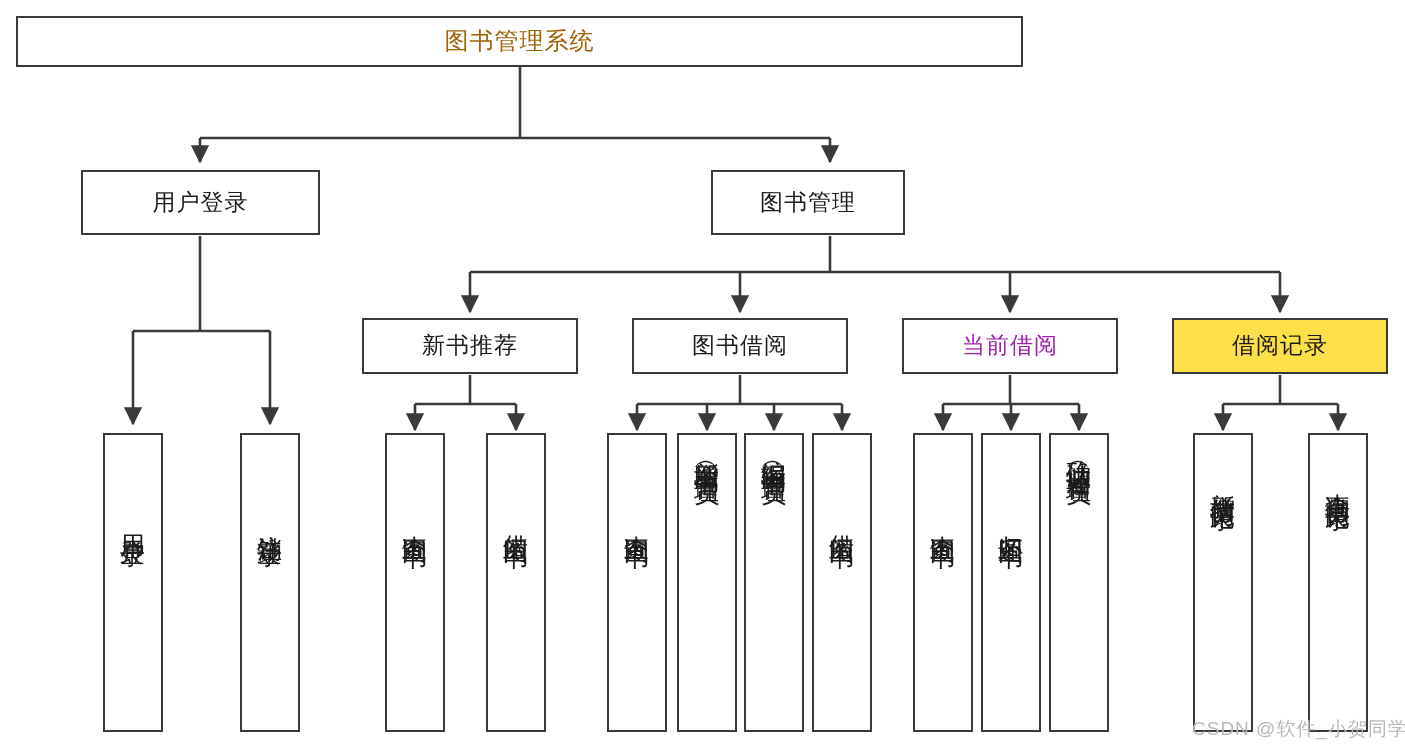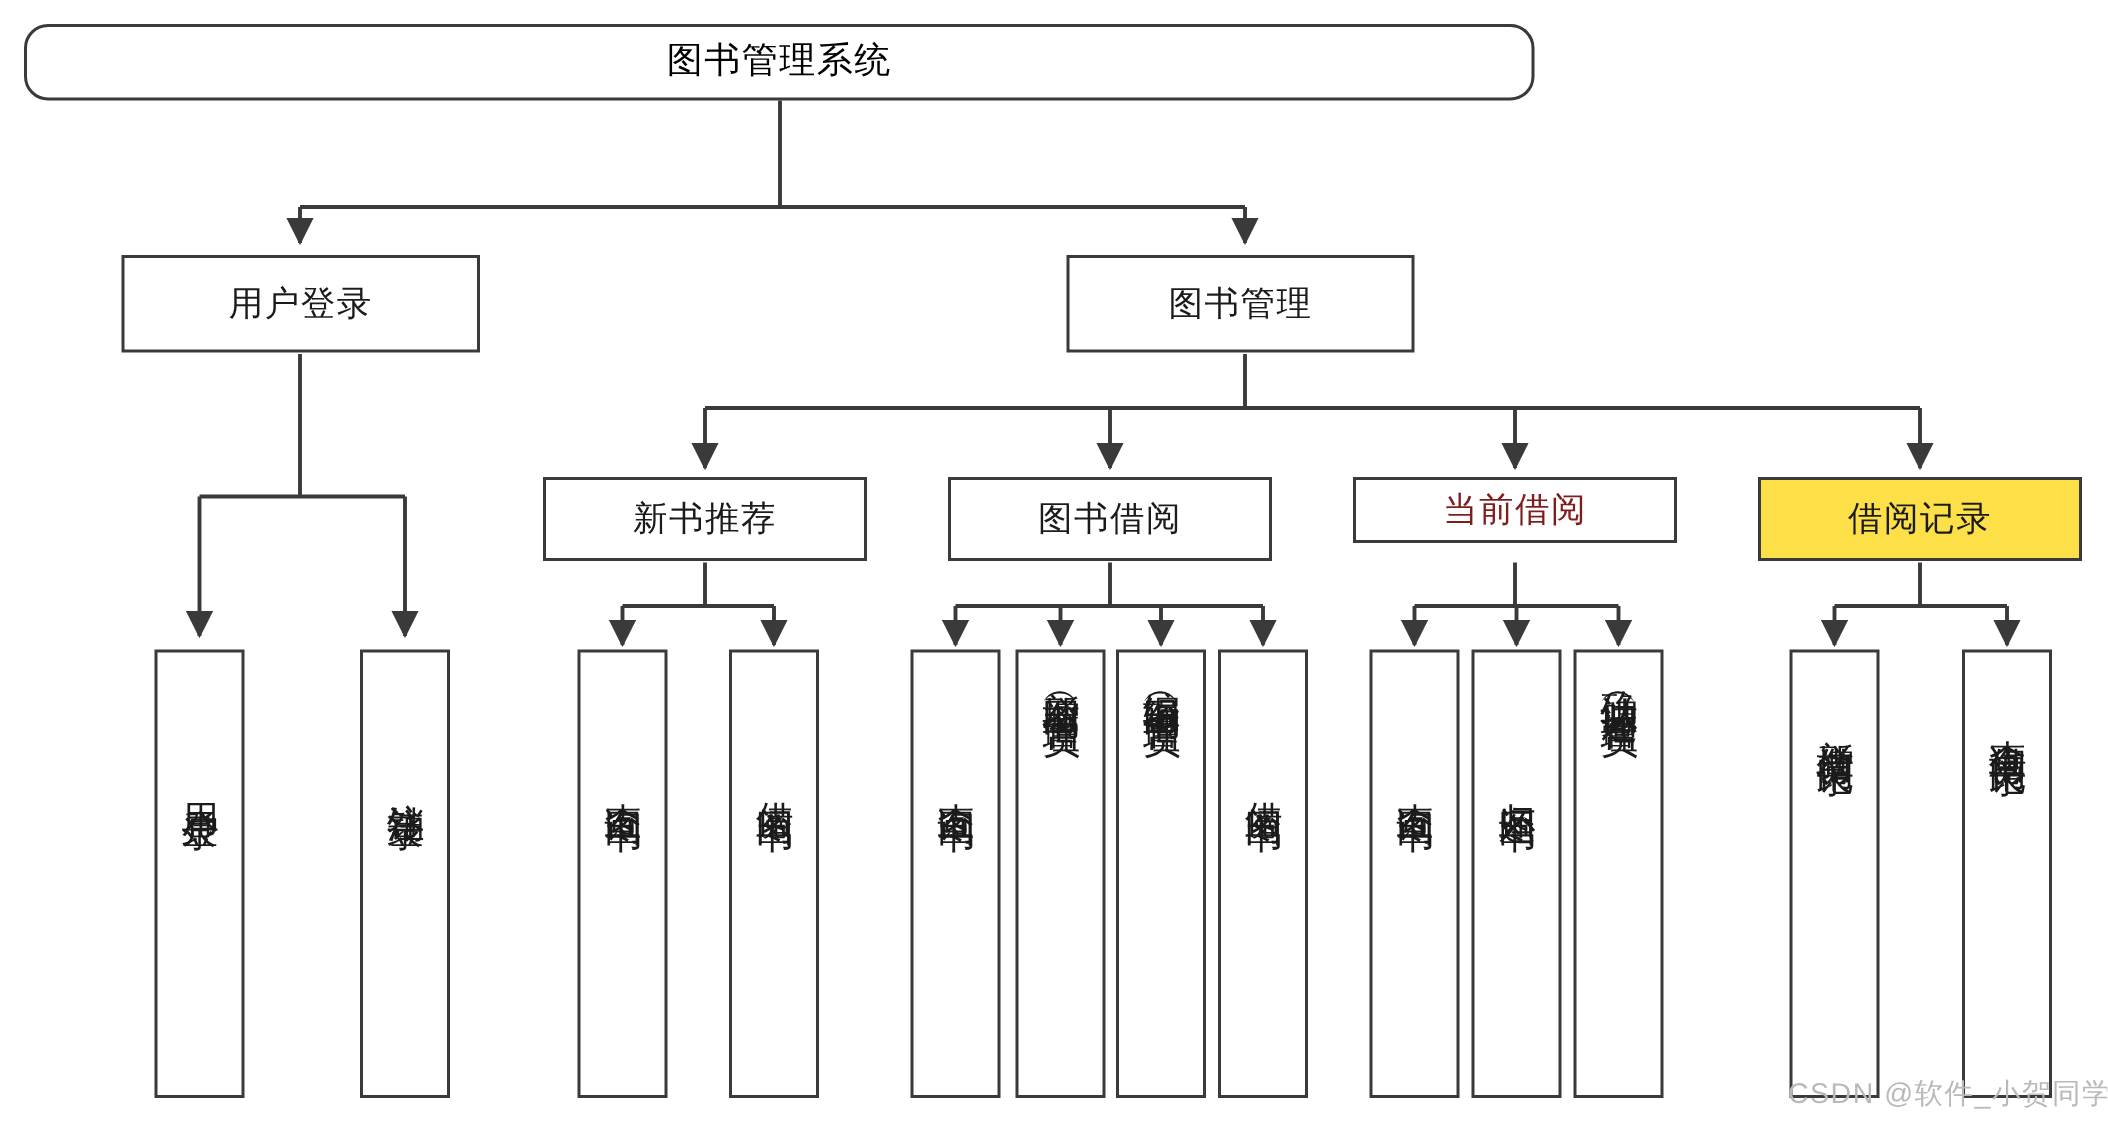--- a/index.html
+++ b/index.html
@@ -125,38 +125,38 @@
       <path d="M 1011 404 L 1011 430" marker-end="url(#arrow)"></path>
       <path d="M 1079 404 L 1079 430" marker-end="url(#arrow)"></path>
 
       <path d="M 1280 375 L 1280 404"></path>
       <path d="M 1223 404 L 1338 404"></path>
       <path d="M 1223 404 L 1223 430" marker-end="url(#arrow)"></path>
       <path d="M 1338 404 L 1338 430" marker-end="url(#arrow)"></path>
     </g>
   </svg>
 
-  <div class="node h root" style="left: 16px; top: 16px; width: 1007px; height: 51px; border-color: rgb(58, 58, 58); background: rgb(255, 255, 255); color: #000000; border-radius: 16px;">
+  <div class="node h root" style="left: 16px; top: 16px; width: 1007px; height: 51px; border-color: rgb(58, 58, 58); background: rgb(255, 255, 255); color: #a16207;">
     <span class="label">图书管理系统</span>
   </div>
 
   <div class="node h" style="left: 81px; top: 170px; width: 239px; height: 65px; border-color: rgb(58, 58, 58); background: rgb(255, 255, 255); color: rgb(27, 27, 27);">
     <span class="label">用户登录</span>
   </div>
-  <div class="node h" style="left: 711px; top: 170px; width: 232px; height: 65px; border-color: rgb(58, 58, 58); background: rgb(255, 255, 255); color: rgb(27, 27, 27);">
+  <div class="node h" style="left: 711px; top: 170px; width: 194px; height: 65px; border-color: rgb(58, 58, 58); background: rgb(255, 255, 255); color: rgb(27, 27, 27);">
     <span class="label">图书管理</span>
   </div>
 
   <div class="node h" style="left: 632px; top: 318px; width: 216px; height: 56px; border-color: rgb(58, 58, 58); background: rgb(255, 255, 255); color: rgb(27, 27, 27);">
     <span class="label">图书借阅</span>
   </div>
   <div class="node h" style="left: 362px; top: 318px; width: 216px; height: 56px; border-color: rgb(58, 58, 58); background: rgb(255, 255, 255); color: rgb(27, 27, 27);">
     <span class="label">新书推荐</span>
   </div>
-  <div class="node h" style="left: 902px; top: 318px; width: 216px; height: 44px; border-color: rgb(58, 58, 58); background: rgb(255, 255, 255); color: #7f1d1d;">
+  <div class="node h" style="left: 902px; top: 318px; width: 216px; height: 56px; border-color: rgb(58, 58, 58); background: rgb(255, 255, 255); color: #a21caf;">
     <span class="label">当前借阅</span>
   </div>
   <div class="node h" style="left: 1172px; top: 318px; width: 216px; height: 56px; border-color: rgb(58, 58, 58); background: #fde047; color: rgb(27, 27, 27);">
     <span class="label">借阅记录</span>
   </div>
 
   <div class="node v" style="left: 103px; top: 433px; width: 60px; height: 299px; padding-top: 80px; border-color: rgb(58, 58, 58); background: rgb(255, 255, 255); color: rgb(27, 27, 27);">
     <span class="label">用户登录</span>
   </div>
   <div class="node v" style="left: 240px; top: 433px; width: 60px; height: 299px; padding-top: 80px; border-color: rgb(58, 58, 58); background: rgb(255, 255, 255); color: rgb(27, 27, 27);">

